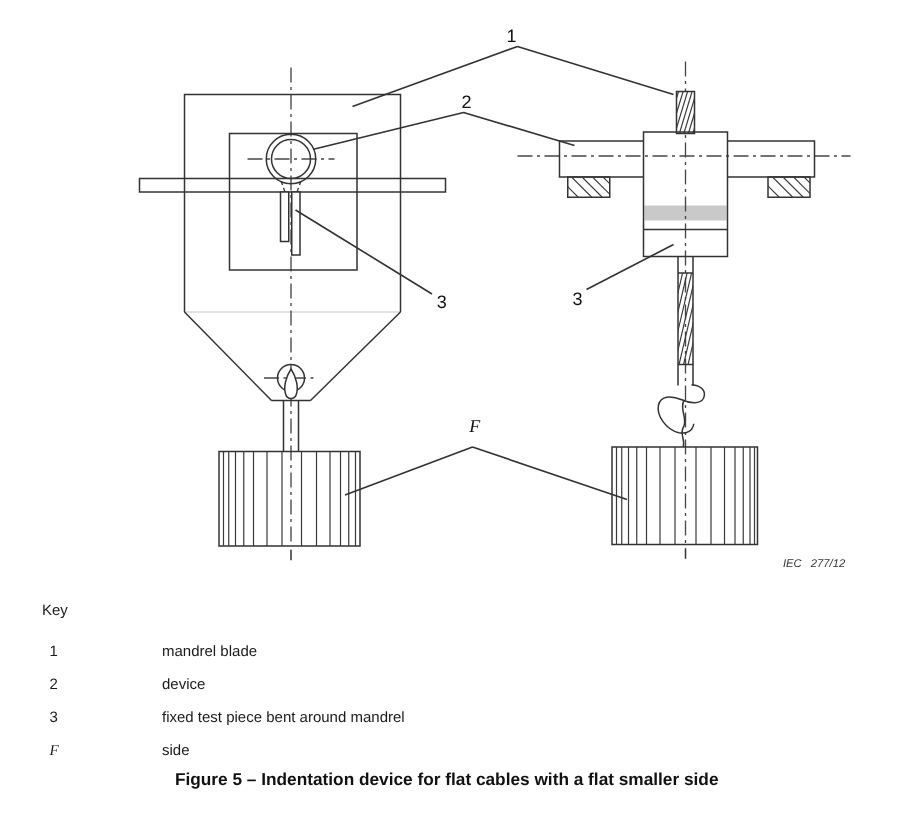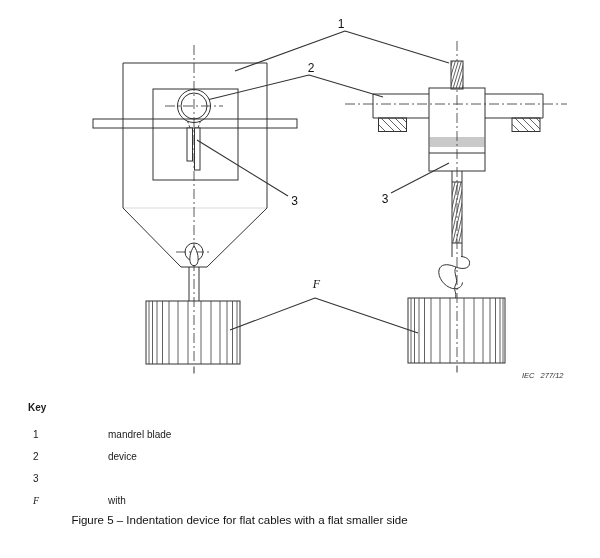--- a/index.html
+++ b/index.html
@@ -11,27 +11,27 @@
   .lnw{stroke:#333333;fill:#ffffff;stroke-width:1;}
   .cl{stroke:#474747;fill:none;stroke-width:0.9;stroke-dasharray:10 3 2 3;}
   .hid{stroke:#333333;fill:none;stroke-width:0.9;stroke-dasharray:2.5 2;}
   .ld{stroke:#333333;fill:none;stroke-width:1.1;}
   .faint{stroke:#d9d9d9;fill:none;stroke-width:1;}
   .hatch{stroke:#3a3a3a;fill:none;stroke-width:0.8;}
   .callout{font:12px "Liberation Sans",sans-serif;fill:#111111;}
   .forcelbl{font:italic 12px "Liberation Serif",serif;fill:#111111;}
   .credit{font:italic 7.5px "Liberation Sans",sans-serif;fill:#333333;word-spacing:4px;}
   
-  .key-heading{position:absolute;left:28px;top:402px;font-size:10px;font-weight:bold;text-align:right;}
+  .key-heading{position:absolute;left:28px;top:402px;font-size:10px;font-weight:normal;text-align:right;}
   .key-row{position:absolute;left:0;width:600px;height:14px;font-size:10px;}
   .key-sym{position:absolute;left:33px;}
   .key-sym.it{font-family:"Liberation Serif",serif;font-style:italic;}
   .key-desc{position:absolute;left:108px;}
-  .caption{position:absolute;left:0;top:514px;width:479px;text-align:center;
-           font-size:11.5px;font-weight:normal;color:#111111;}
+  .caption{position:absolute;left:0;top:514px;width:479px;text-align:right;
+           font-size:11.5px;font-weight:bold;color:#111111;}
 </style>
 </head>
 <body>
 
 <svg id="diagram" width="600" height="400" viewBox="0 0 600 400" xmlns="http://www.w3.org/2000/svg">
 
   <defs>
     <clipPath id="clip-toprod">
         <rect x="451" y="61" width="12" height="28"></rect>
       </clipPath>
@@ -134,19 +134,20 @@
 <div class="key-row" style="top:429px">
   <span class="key-sym">1</span>
   <span class="key-desc">mandrel blade</span>
 </div>
 <div class="key-row" style="top:451px">
   <span class="key-sym">2</span>
   <span class="key-desc">device</span>
 </div>
 <div class="key-row" style="top:473px">
   <span class="key-sym">3</span>
+  <span class="key-desc">fixed test piece bent around mandrel</span>
 </div>
 <div class="key-row" style="top:495px">
   <span class="key-sym it">F</span>
-  <span class="key-desc">with</span>
+  <span class="key-desc">side</span>
 </div>
 
 <div class="caption">Figure 5 – Indentation device for flat cables with a flat smaller side</div>
 
 </body></html>

